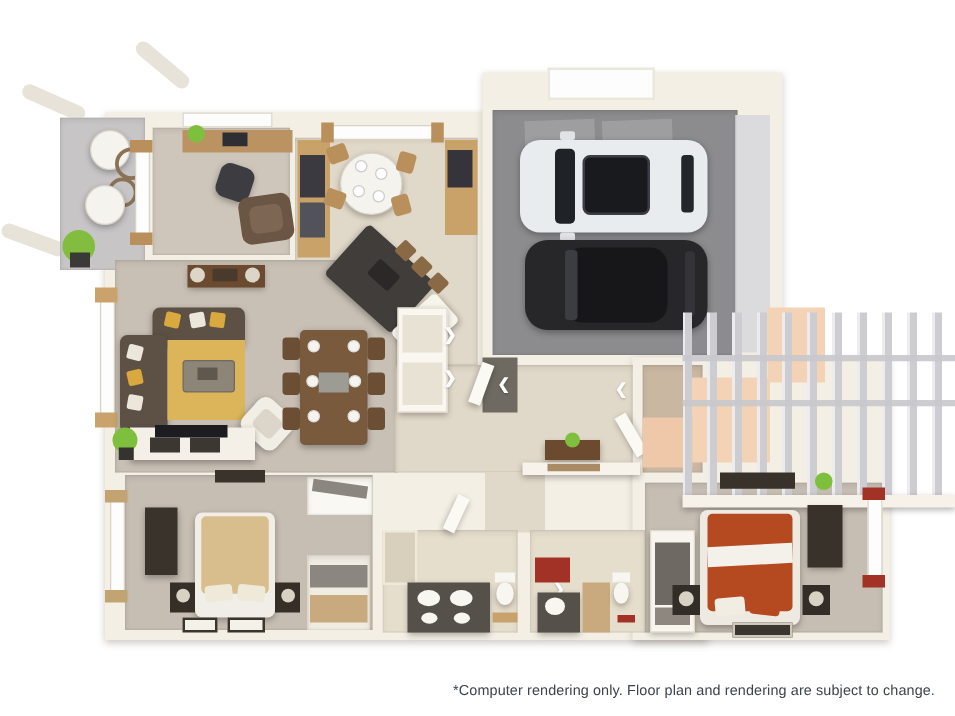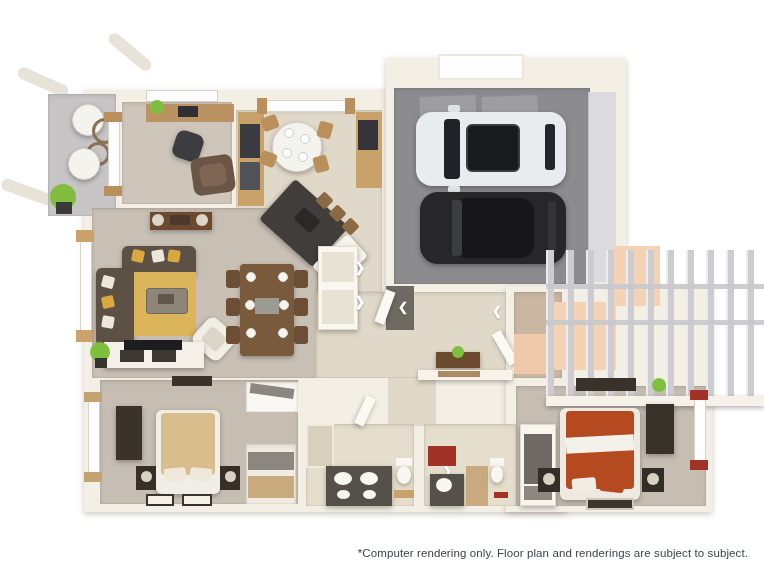--- a/index.html
+++ b/index.html
@@ -215,14 +215,14 @@
       <div class="el" style="left: 566px; top: 411px; width: 68px; height: 78px; background: rgb(181, 73, 32); border-radius: 4px;"></div>
       <div class="el" style="left: 566px; top: 436px; width: 68px; height: 16px; background: rgb(244, 241, 234); transform: rotate(-3deg);"></div>
       <div class="el" style="left: 572px; top: 478px; width: 24px; height: 14px; background: rgb(241, 237, 227); border-radius: 3px; transform: rotate(-5deg);"></div>
       <div class="el" style="left: 600px; top: 478px; width: 24px; height: 14px; background: rgb(181, 73, 32); border-radius: 3px; transform: rotate(6deg);"></div>
       <div class="el" style="left: 538px; top: 468px; width: 22px; height: 24px; background: rgb(51, 45, 39);"></div>
       <div class="el" style="left: 543px; top: 473px; width: 12px; height: 12px; background: rgb(216, 210, 196); border-radius: 50%;"></div>
       <div class="el" style="left: 642px; top: 468px; width: 22px; height: 24px; background: rgb(51, 45, 39);"></div>
       <div class="el" style="left: 647px; top: 473px; width: 12px; height: 12px; background: rgb(216, 210, 196); border-radius: 50%;"></div>
       <div class="el" style="left: 586px; top: 498px; width: 48px; height: 12px; background: rgb(59, 54, 48); border: 2px solid rgb(207, 201, 188);"></div>
     </div>
-  <div class="disclaimer">*Computer rendering only. Floor plan and renderings are subject to subject.</div>
+  <div class="disclaimer">*Computer rendering only. Floor plan and rendering are subject to change.</div>
 </div>
 
 </body></html>

